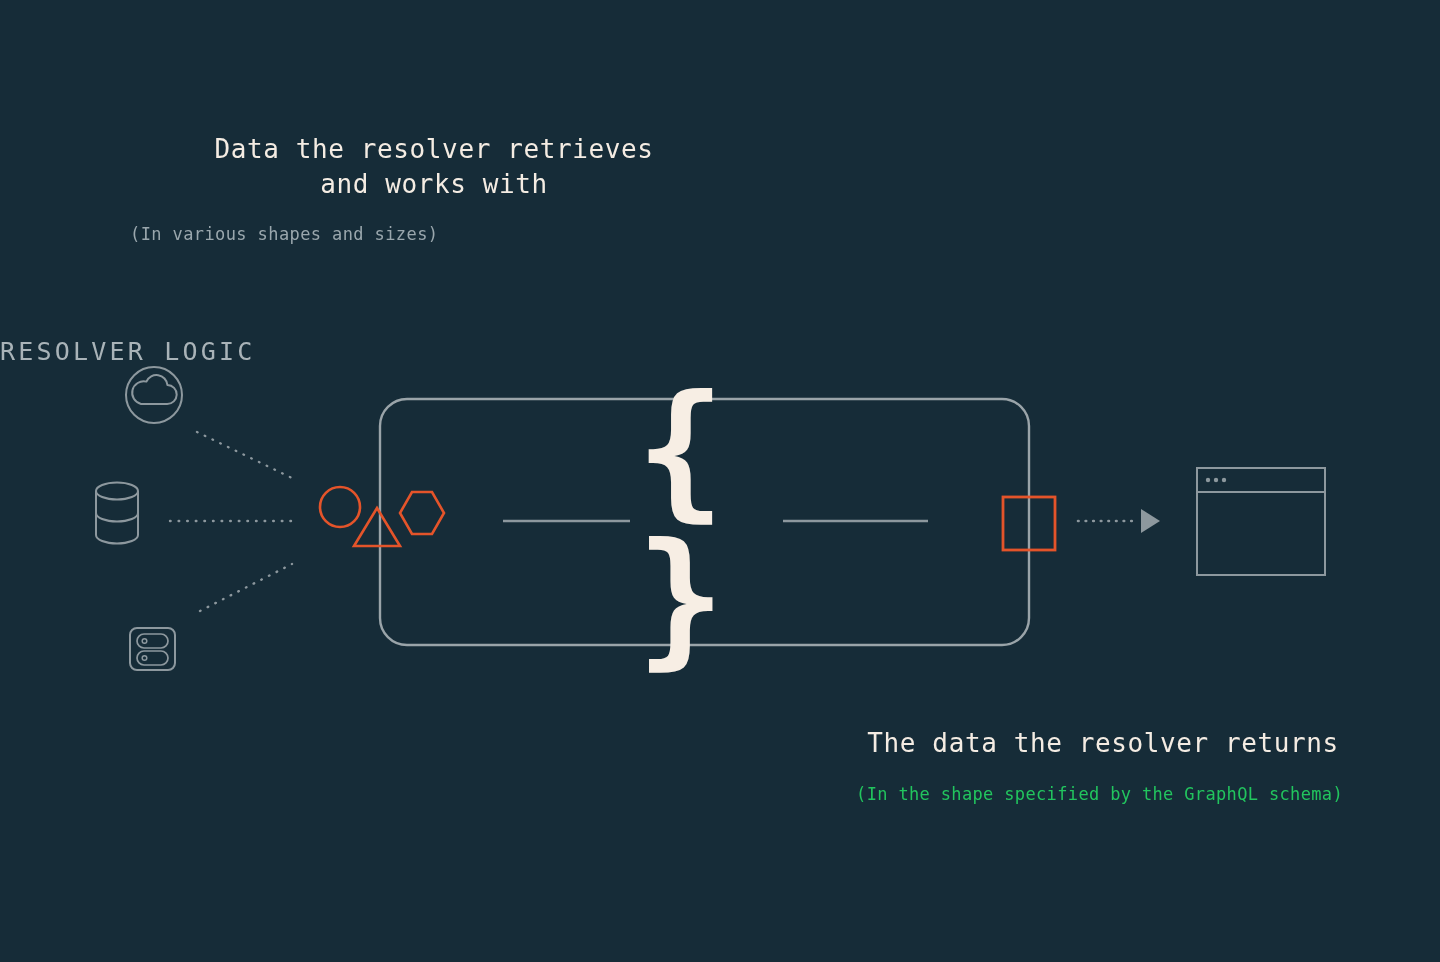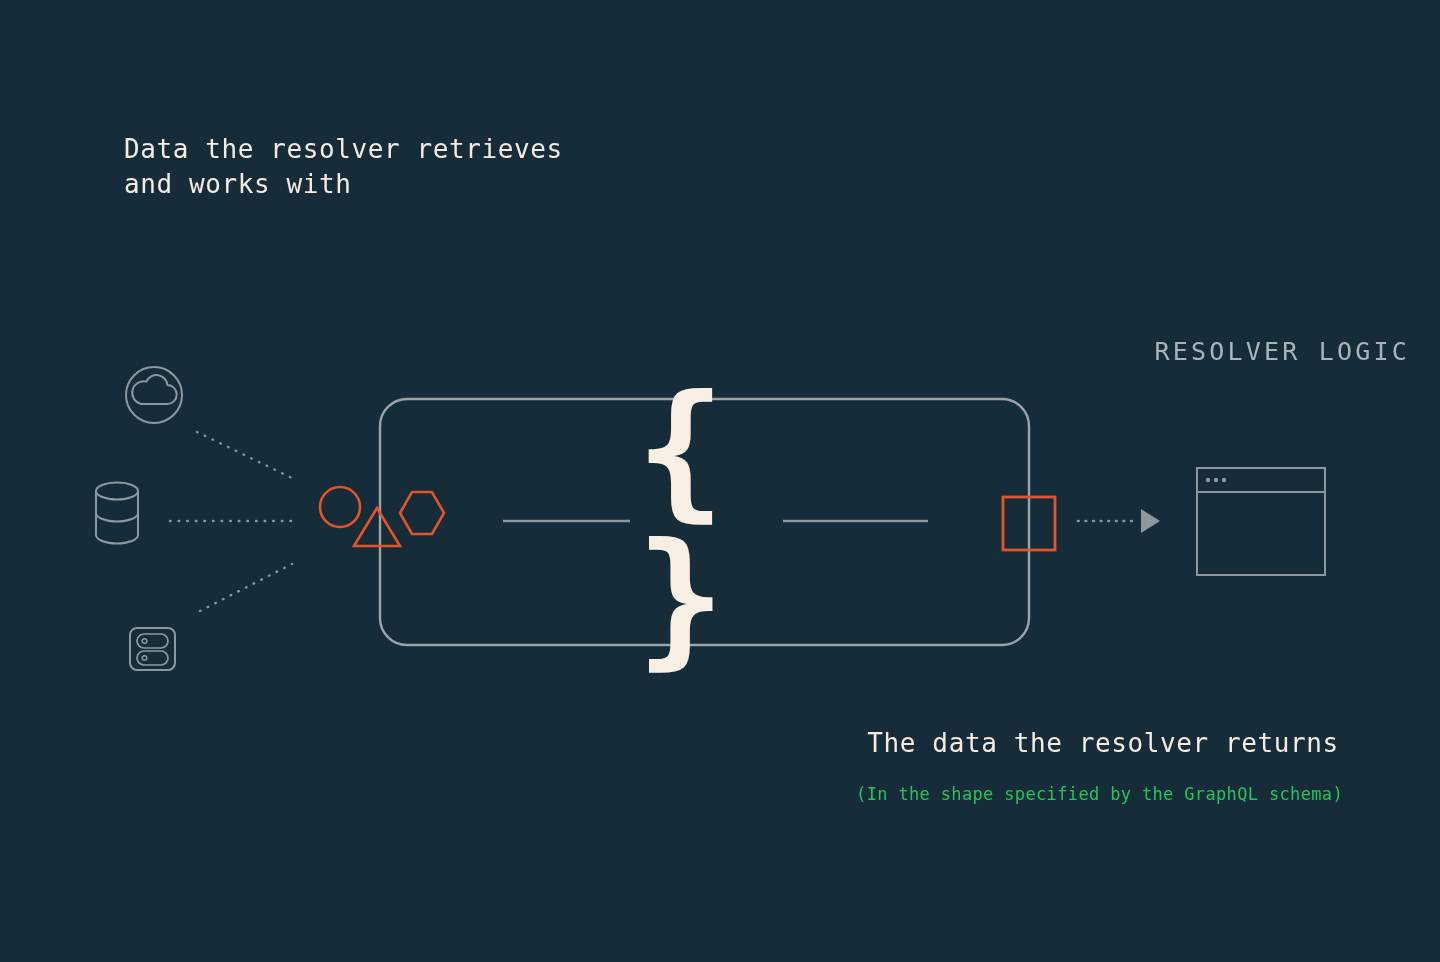--- a/index.html
+++ b/index.html
@@ -28,20 +28,21 @@
     top: 132px;
     width: 620px;
   }
   .caption-top .headline {
     color: #f4ece3;
     font-size: 26px;
     line-height: 35px;
     letter-spacing: 0.6px;
     white-space: pre-line;
     margin: 0;
+    text-align: center;
   }
   .caption-top .subline {
     color: #9aa7ad;
     font-size: 17px;
     line-height: 24px;
     letter-spacing: 0.4px;
     margin: 20px 0 0 6px;
   }
 
   .caption-bottom {
@@ -63,21 +64,21 @@
     line-height: 24px;
     letter-spacing: 0.35px;
     margin: 22px 7px 0 0;
   }
 
   .logic-title {
     position: absolute;
     left: 0;
     top: 337px;
     width: 1410px;
-    text-align: right;
+    text-align: left;
     color: #a9b3b8;
     font-size: 25px;
     letter-spacing: 3.2px;
     margin: 0;
   }
 
   
   .diagram {
     position: absolute;
     left: 0;
@@ -105,20 +106,21 @@
   }
 </style>
 </head>
 <body>
 
 <div class="stage">
 
   <div class="caption-top">
     <p class="headline">Data the resolver retrieves
 and works with</p>
+    <p class="subline">(In various shapes and sizes)</p>
   </div>
 
   <p class="logic-title">RESOLVER LOGIC</p>
 
   <svg class="diagram" width="1440" height="962" viewBox="0 0 1440 962">
 
     <g>
       <circle cx="154" cy="395" r="28" fill="none" stroke="#8d989e" stroke-width="2"></circle>
       <path d="M141 404 h26 a9.5 9.5 0 0 0 0.4 -19 a11 11 0 0 0 -21 -3.4 a7.5 7.5 0 0 0 -5.4 22.4 z" fill="none" stroke="#8d989e" stroke-width="2" stroke-linejoin="round"></path>
     </g>

